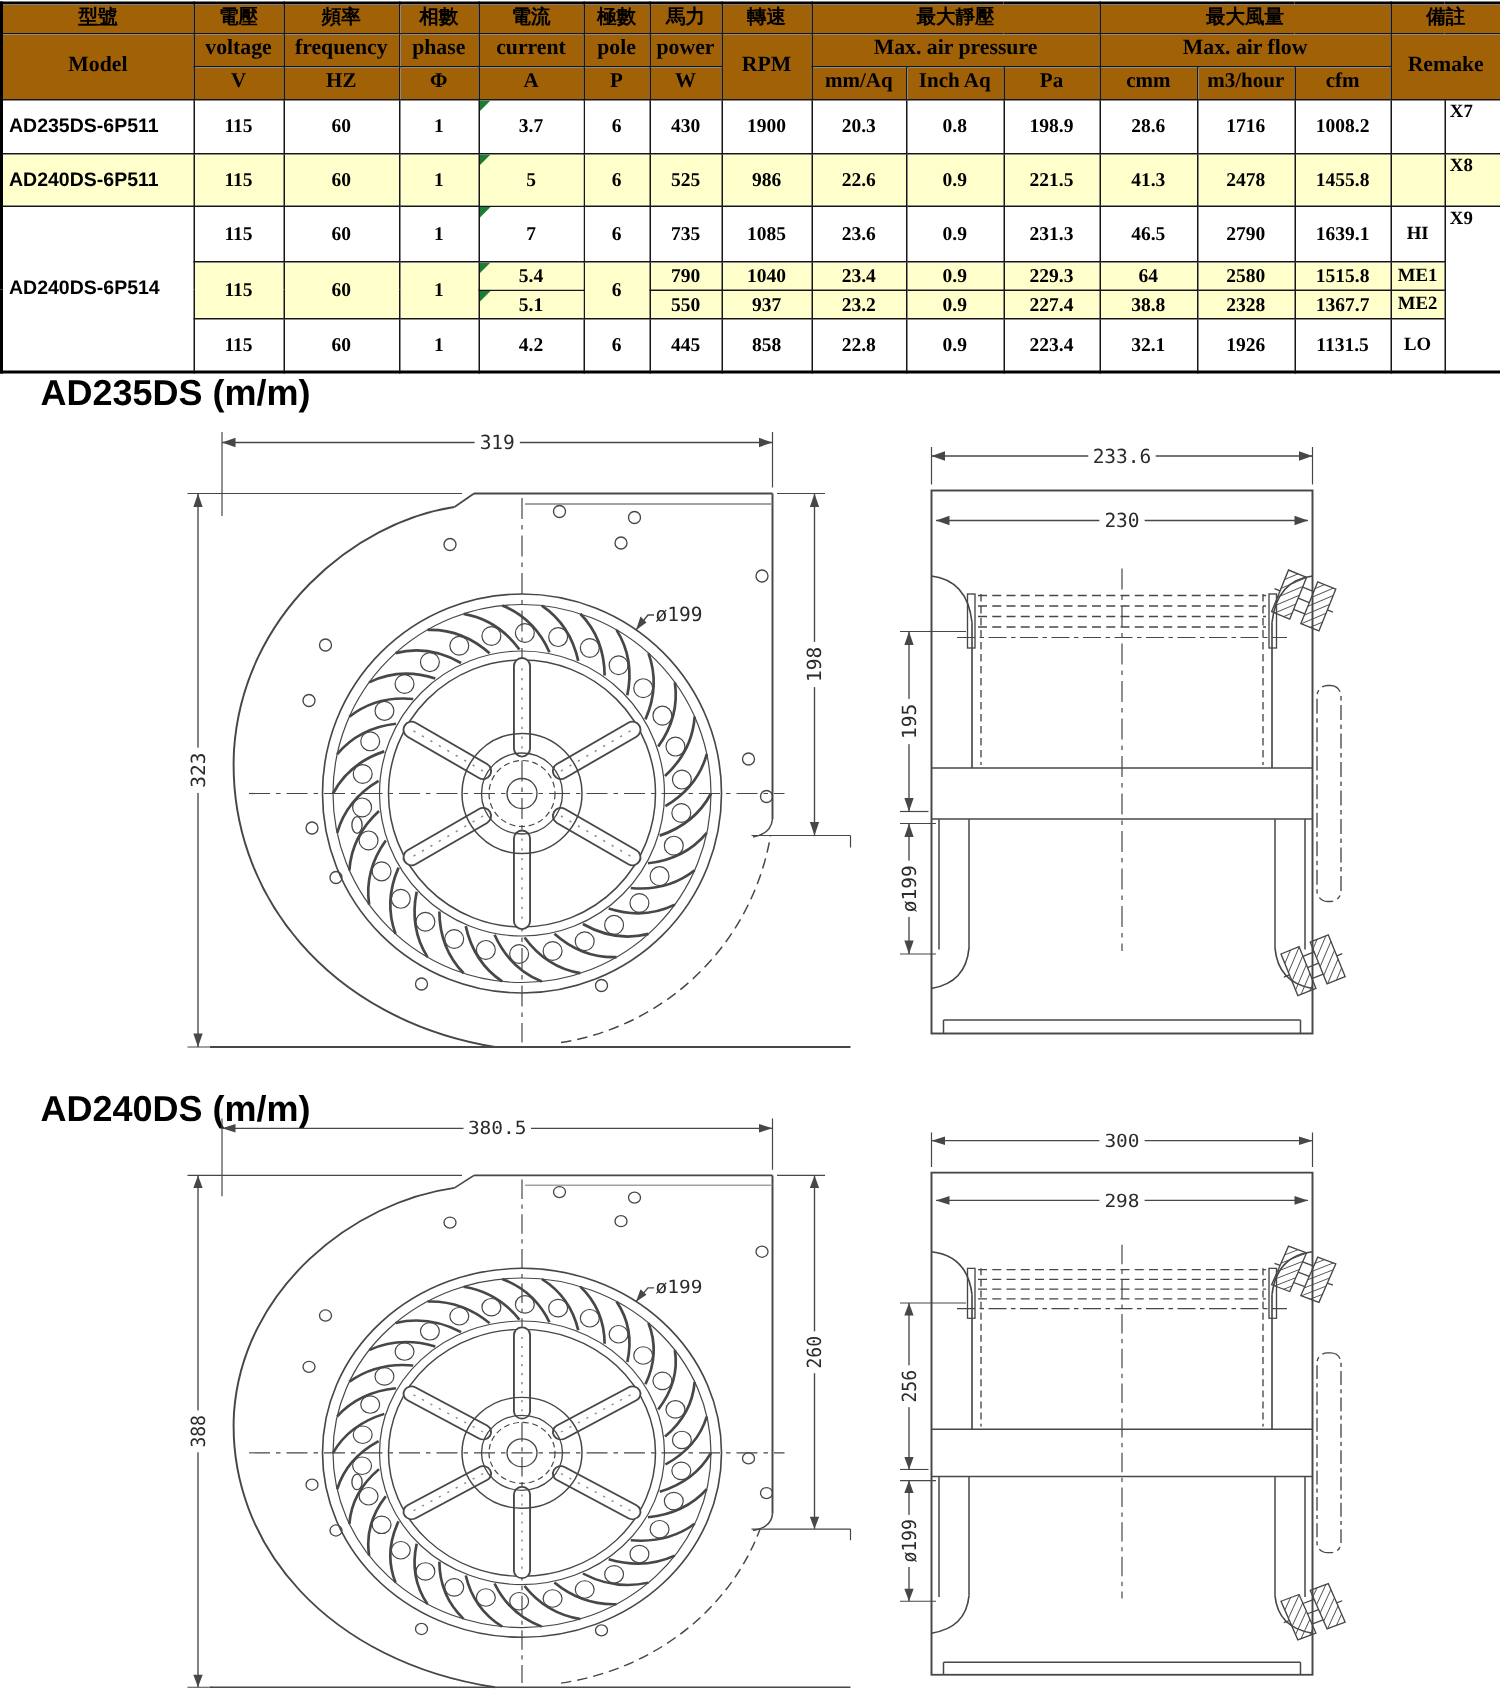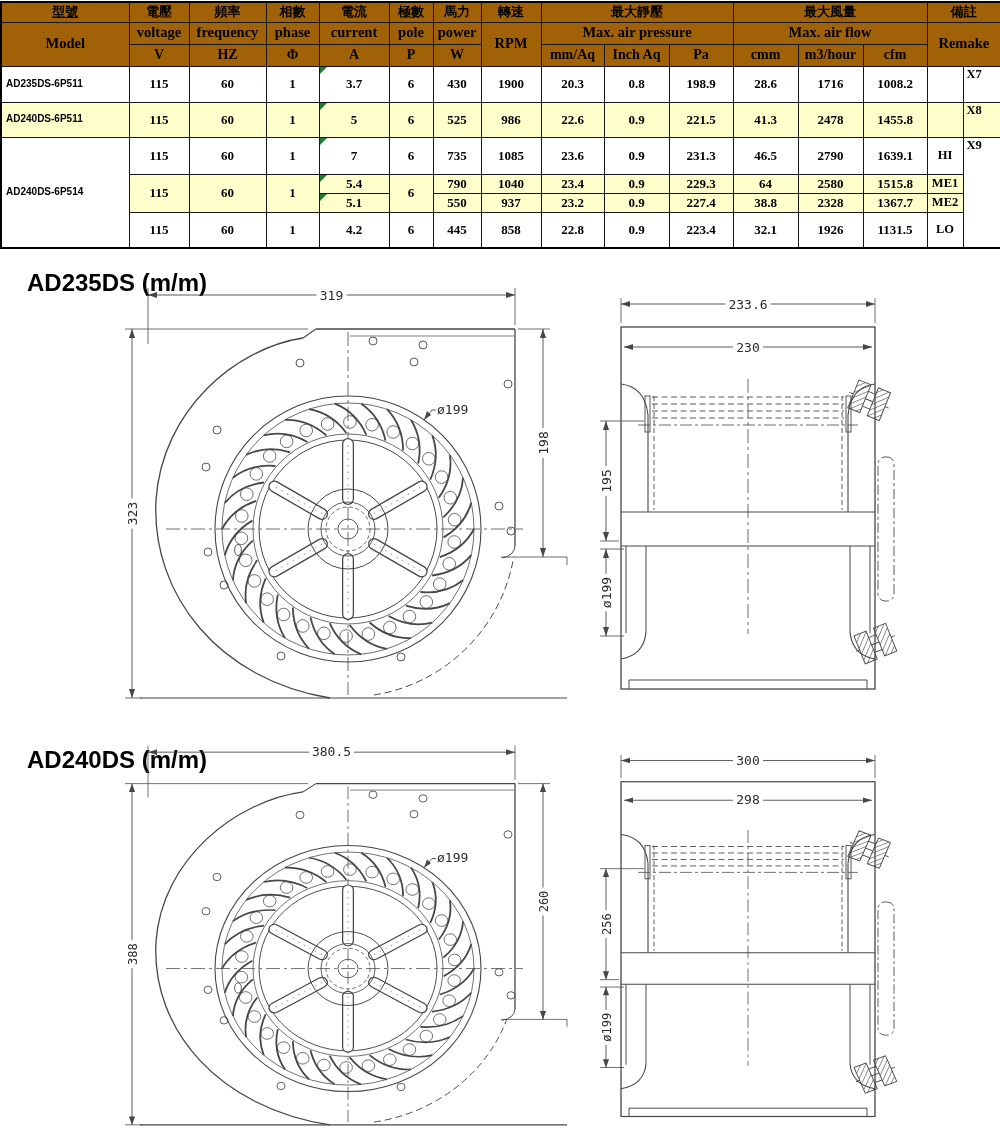--- a/index.html
+++ b/index.html
@@ -10,35 +10,35 @@
   table.spec{border-collapse:collapse;table-layout:fixed;width:1000px;margin-top:1px;}
   table.spec td{border:1.5px solid #161616;text-align:center;vertical-align:middle;
                 padding:0;overflow:hidden;line-height:1.05;}
   table.spec{border:2px solid #000;}
   tr.h td{background:#a16207;}
   .cn{font-family:"DejaVu Sans",sans-serif;font-weight:700;font-size:13px;}
   .u{text-decoration:underline;}
   .en{font-family:"Liberation Serif",serif;font-weight:700;font-size:14.5px;}
   .unit{font-family:"Liberation Serif",serif;font-weight:700;font-size:14px;}
   .num{font-family:"Liberation Serif",serif;font-weight:700;font-size:13px;}
-  .model{font-family:"Liberation Sans",sans-serif;font-weight:700;font-size:10px;
+  .model{font-family:"Liberation Sans",sans-serif;font-weight:700;font-size:13px;
          text-align:left!important;padding-left:4px!important;margin-top:16px;}
   .mode{font-family:"Liberation Serif",serif;font-weight:700;font-size:12.5px;margin-top:46px;}
   .tag{font-family:"Liberation Serif",serif;font-weight:700;font-size:12.5px;
        vertical-align:top!important;text-align:left!important;padding:1px 0 0 3px!important;}
   tr.y td{background:#ffffcc;}
   tr.w td{background:#ffffff;}
   td.keepwhite{background:#ffffff!important;}
   td.cmt{position:relative;font-family:Liberation Serif, serif;}
   td.cmt::before{content:"";position:absolute;top:0;left:0;width:0;height:0;
       border-top:7px solid #1e7b34;border-right:7px solid transparent;}
 
   
   .sec-title{position:absolute;left:27px;font-weight:700;font-size:24px;
-             font-family:"Liberation Sans",sans-serif;margin-top:20px;}
+             font-family:"Liberation Sans",sans-serif;}
   #sec1-title{top:249px;}
   #sec2-title{top:726px;}
 
   
   svg.draw{position:absolute;}
   #fv1{left:118px;top:284px;}
   #sv1{left:588px;top:284px;}
   #fv2{left:118px;top:742px;}
   #sv2{left:588px;top:742px;}
   svg .dim{font:13px "DejaVu Sans Mono",monospace;fill:#2b2b2b;}

